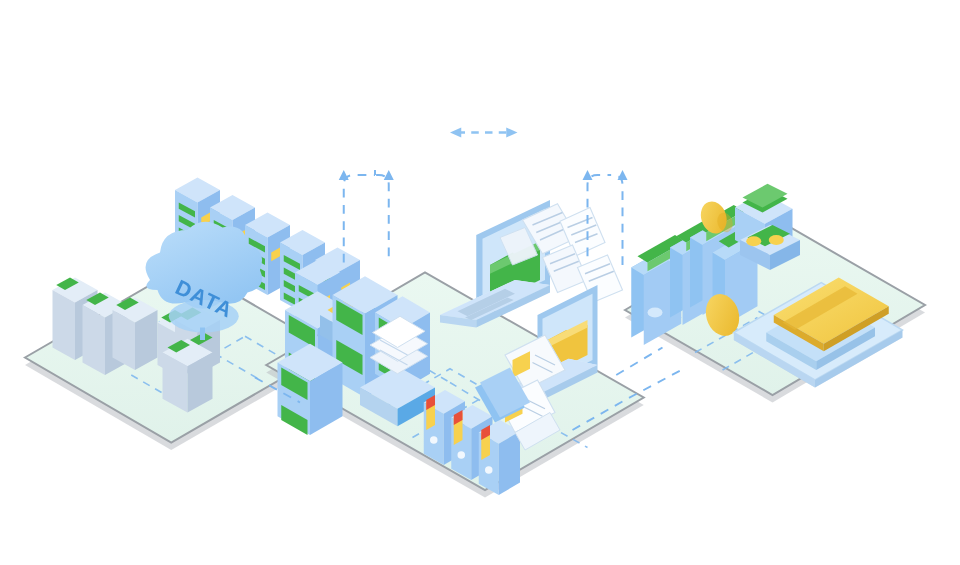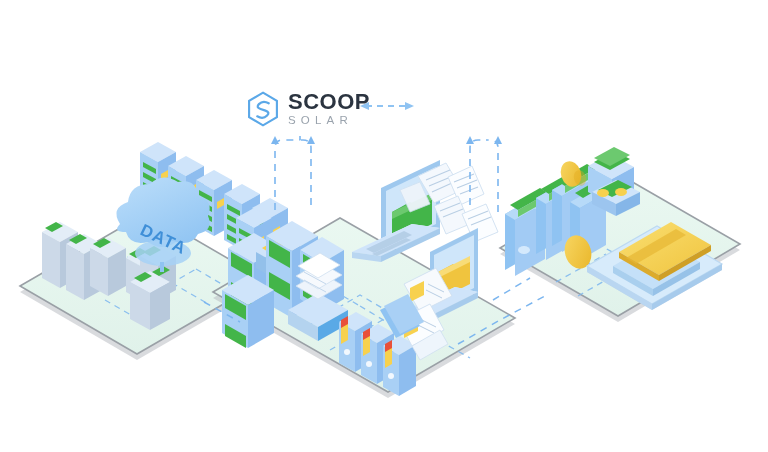--- a/index.html
+++ b/index.html
@@ -486,24 +486,14 @@
       <path d="M458,344 L500,320 L545,296"></path>
     </g>
 
     <g>
       <line x1="366" y1="106" x2="408" y2="106" stroke="#8fc3f2" stroke-width="2" stroke-dasharray="6 5"></line>
       <polygon points="360,106 369,102 369,110" fill="#8fc3f2"></polygon>
       <polygon points="414,106 405,102 405,110" fill="#8fc3f2"></polygon>
     </g>
   </svg>
 
-  <div class="logo-wrap">
-    <svg class="logo-mark" viewBox="0 0 40 44">
-      <polygon points="20,2 37,12 37,32 20,42 3,32 3,12" fill="none" stroke="#5ba8e8" stroke-width="2.6"></polygon>
-      <path d="M27,15 q-7,-4 -12,1 q-4,4 2,6 l6,2 q6,2 2,6 q-5,5 -12,1" fill="none" stroke="#5ba8e8" stroke-width="2.8" stroke-linecap="round"></path>
-    </svg>
-    <div class="logo-type">
-      <span class="logo-title">SCOOP</span>
-      <span class="logo-sub">SOLAR</span>
-    </div>
-  </div>
 
 </div>
 
 </body></html>

